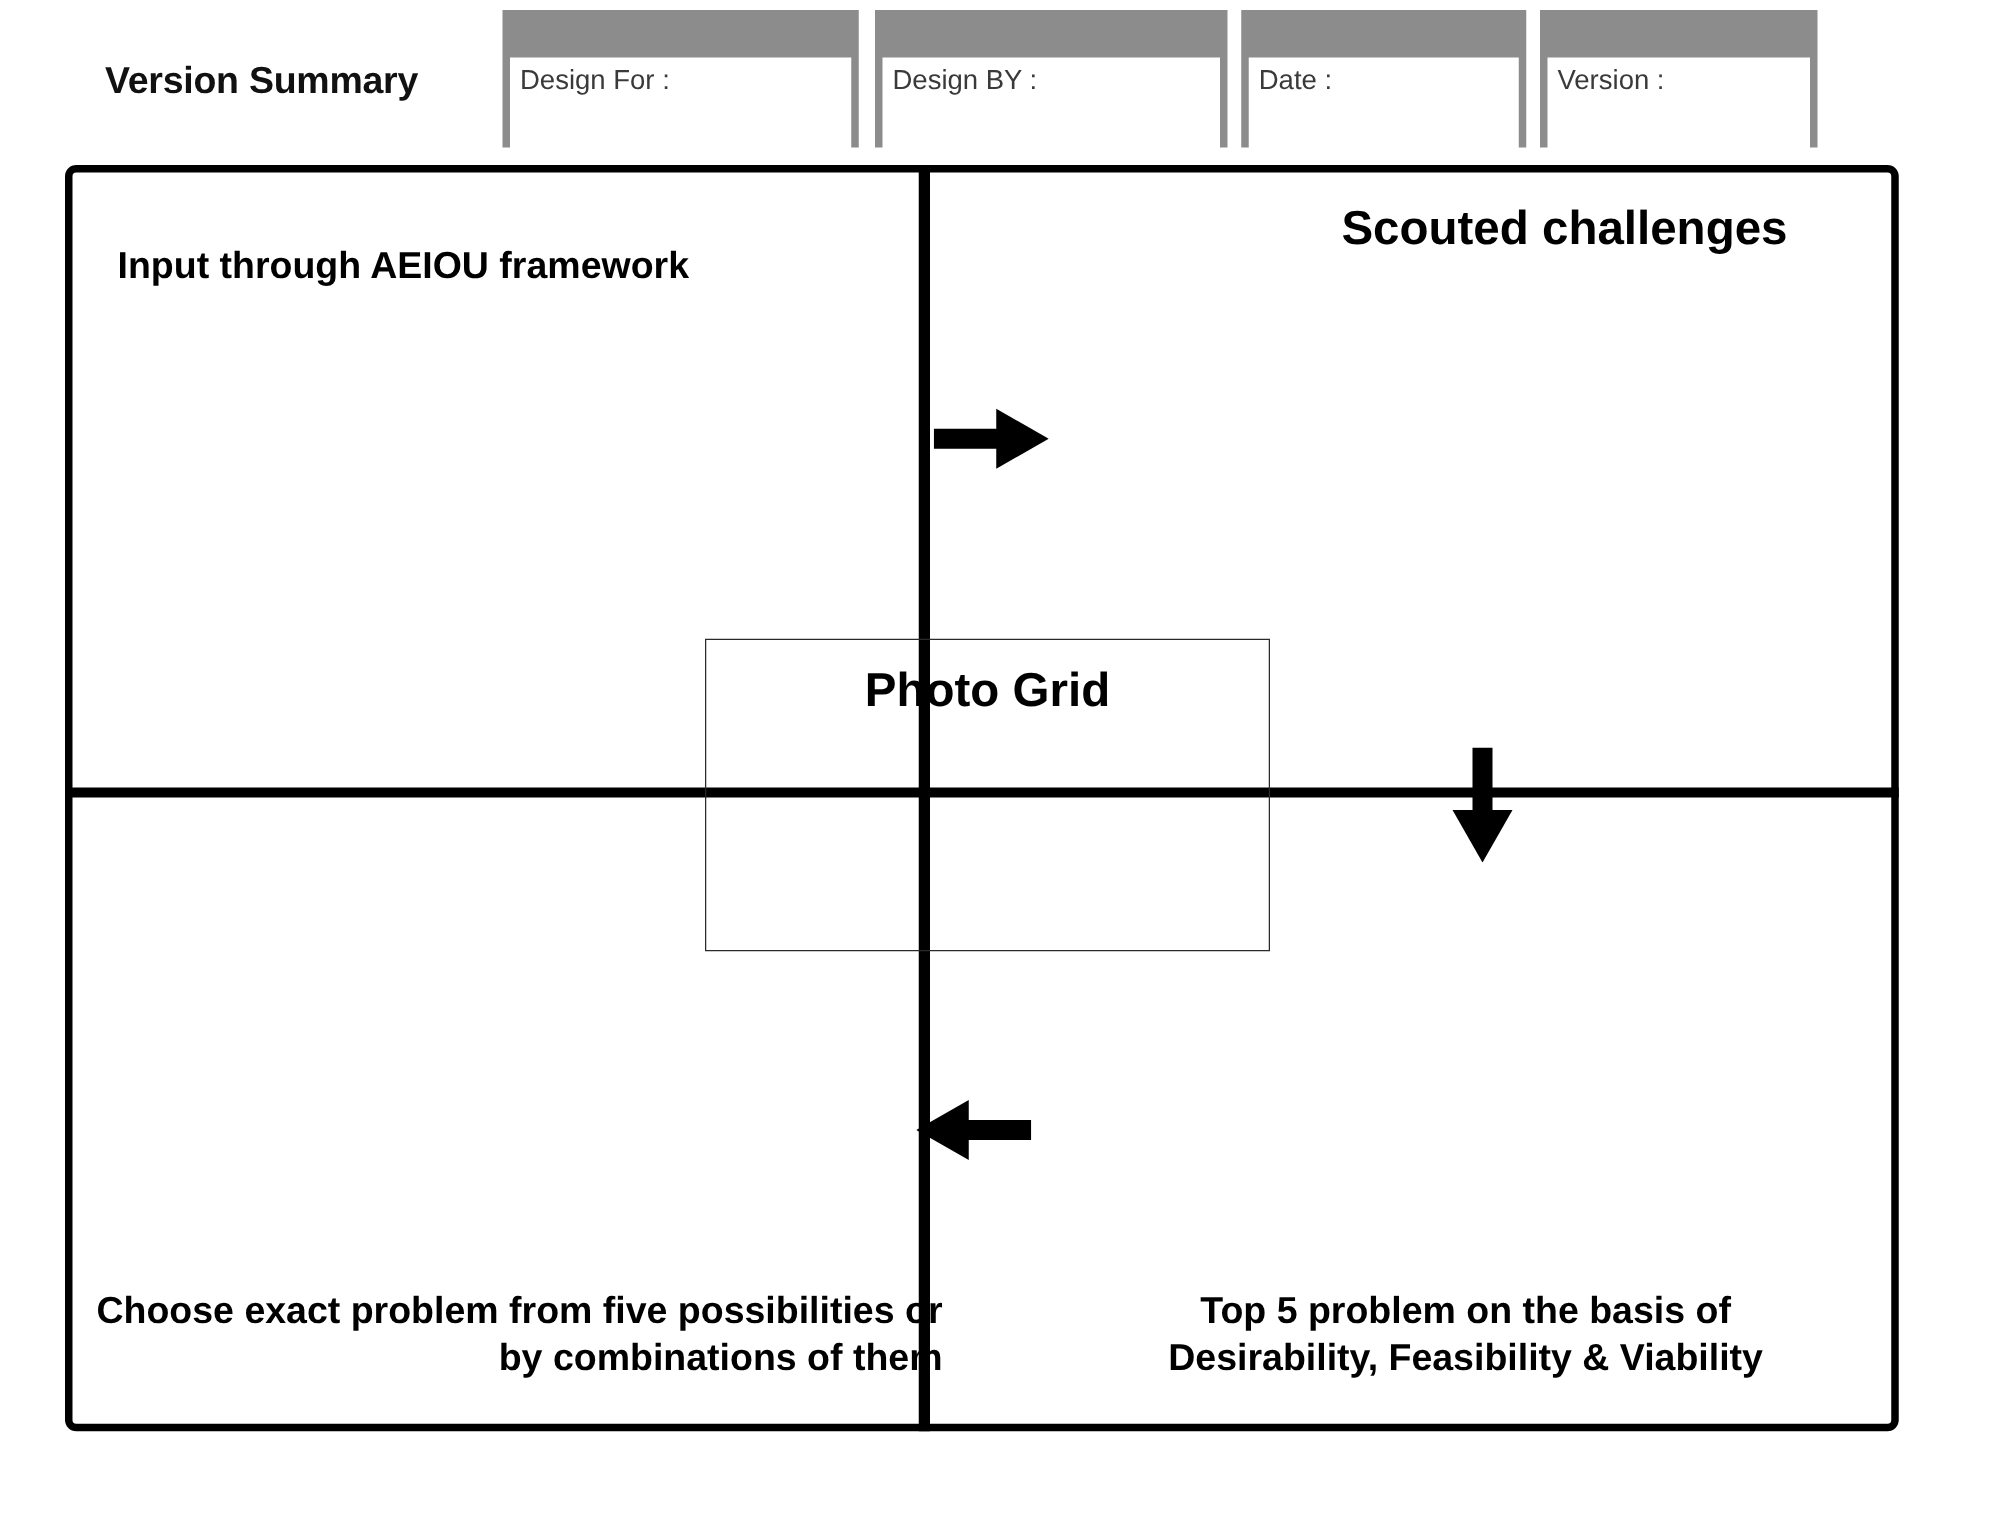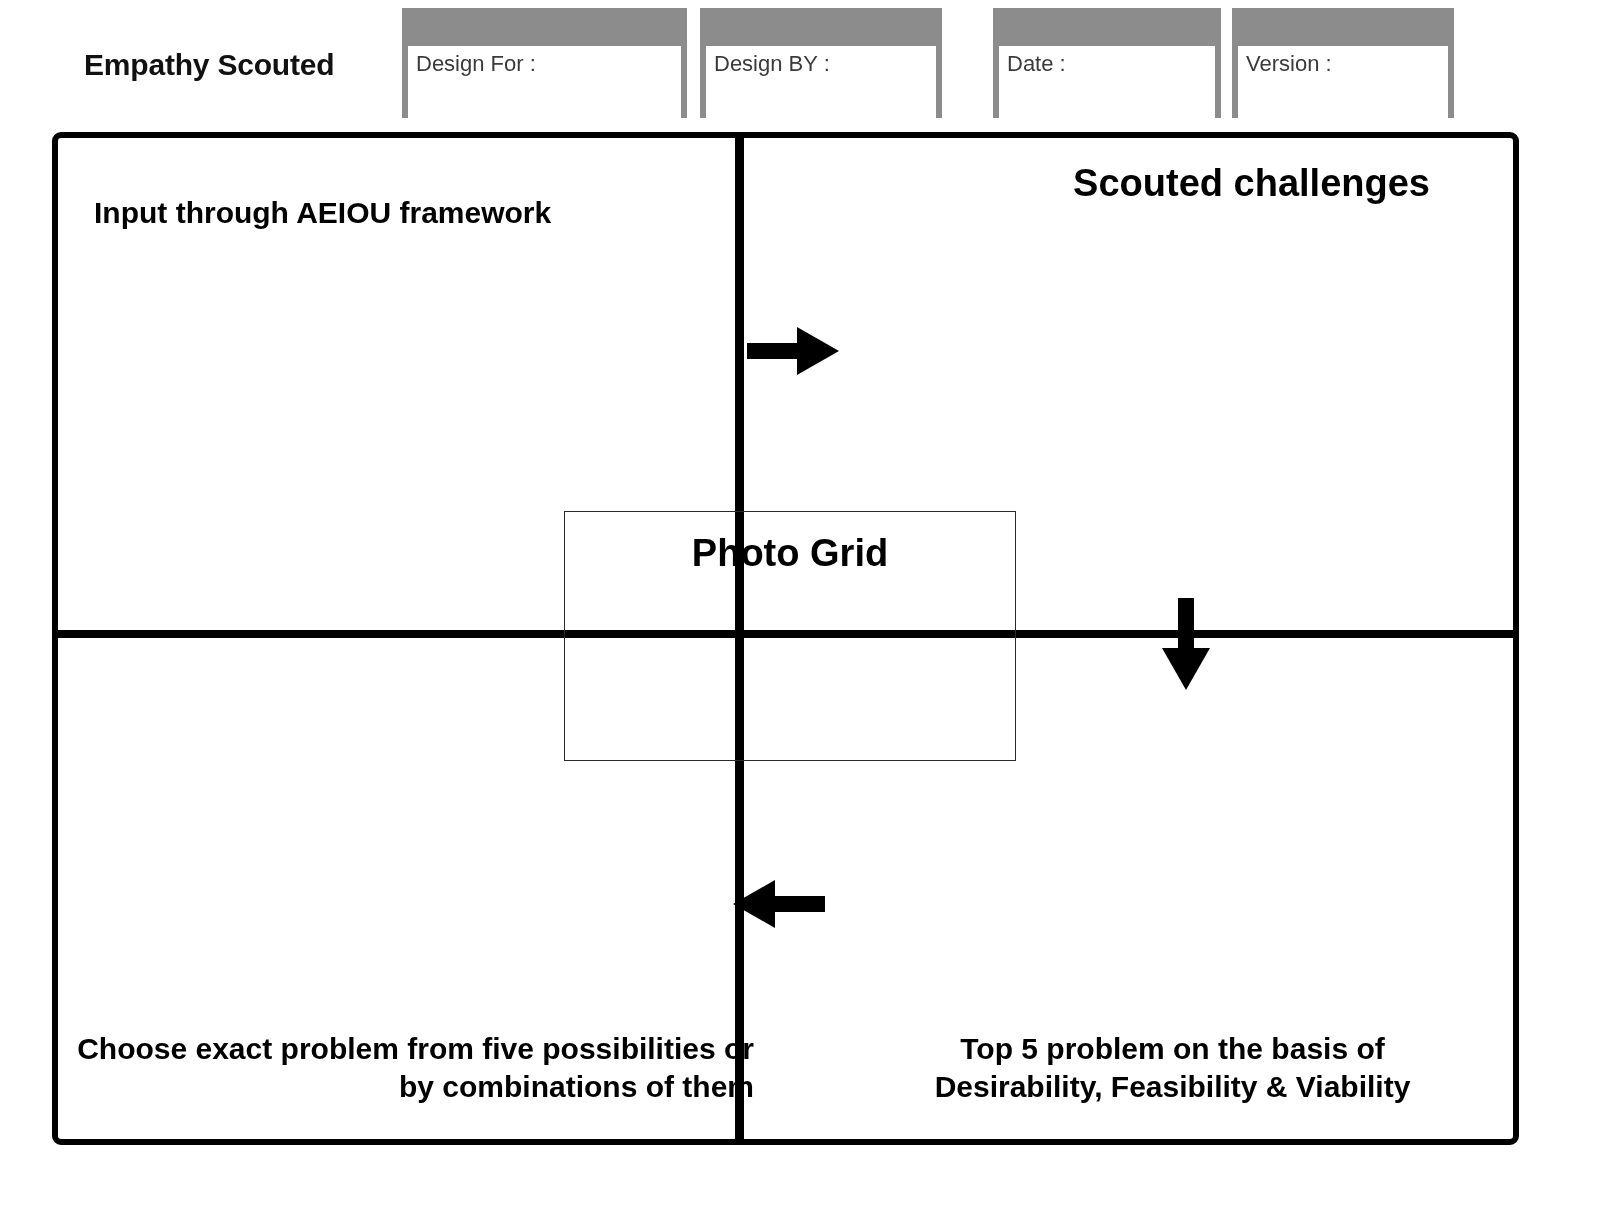--- a/index.html
+++ b/index.html
@@ -53,21 +53,21 @@
   }
   .meta-label {
     font-size: 22px;
     color: #3a3a3a;
     font-weight: normal;
     line-height: 1.1;
     white-space: nowrap;
   }
 
   #meta-box-0 { left: 402px; width: 285px; height: 110px; }
-  #meta-box-1 { left: 700px; width: 242px; height: 110px; }
+  #meta-box-1 { left: 700px; width: 282px; height: 110px; }
   #meta-box-2 { left: 993px; width: 228px; height: 110px; }
   #meta-box-3 { left: 1232px; width: 222px; height: 110px; }
 
   
   #canvas {
     position: absolute;
     left: 52px;
     top: 132px;
     width: 1467px;
     height: 1013px;
@@ -160,21 +160,21 @@
   }
   #arrow-right { left: 747px; top: 325px; }
   #arrow-down  { left: 1160px; top: 598px; }
   #arrow-left  { left: 733px; top: 878px; }
 </style>
 </head>
 <body>
 
 <div id="header-bar">
 
-  <div id="board-title">Empathy Scouted</div>
+  <div id="board-title">Version Summary</div>
 
   <div class="meta-box" id="meta-box-0">
     <div class="meta-box-inner">
       <div class="meta-label">Design For :</div>
     </div>
   </div>
 
   <div class="meta-box" id="meta-box-1">
     <div class="meta-box-inner">
       <div class="meta-label">Design BY :</div>

